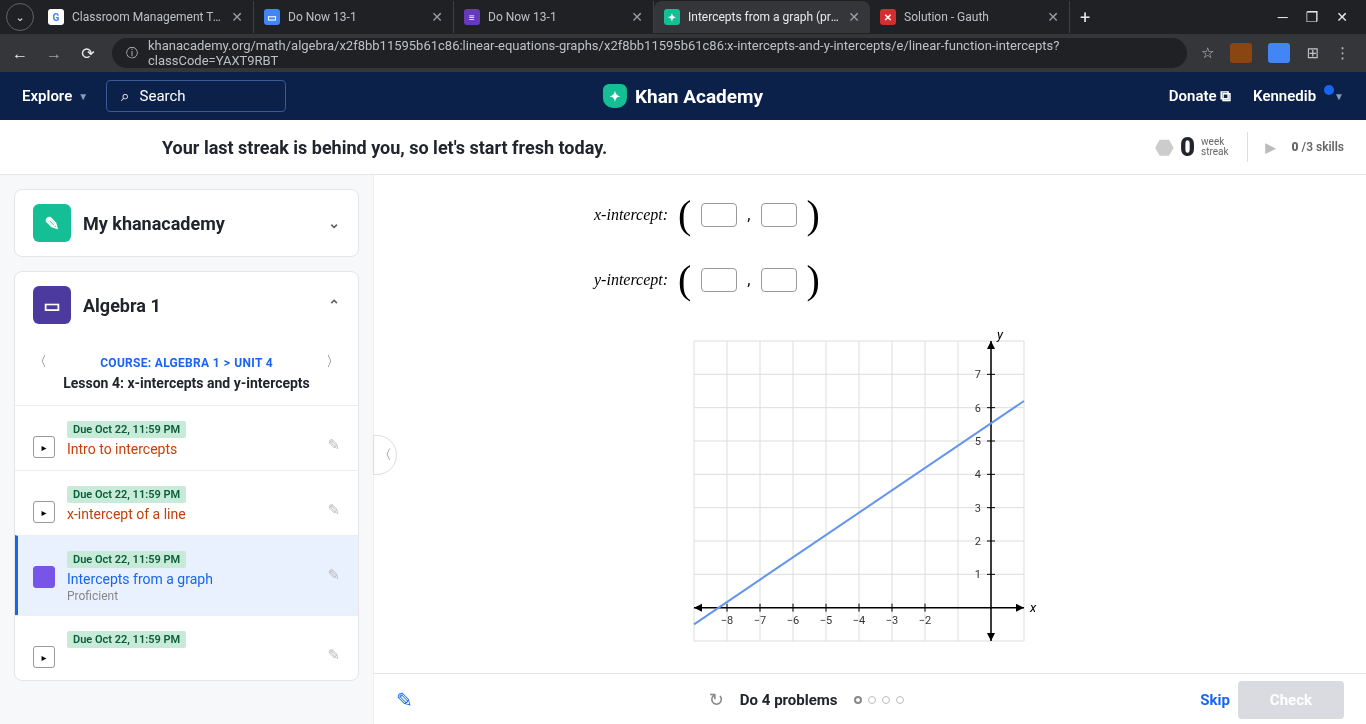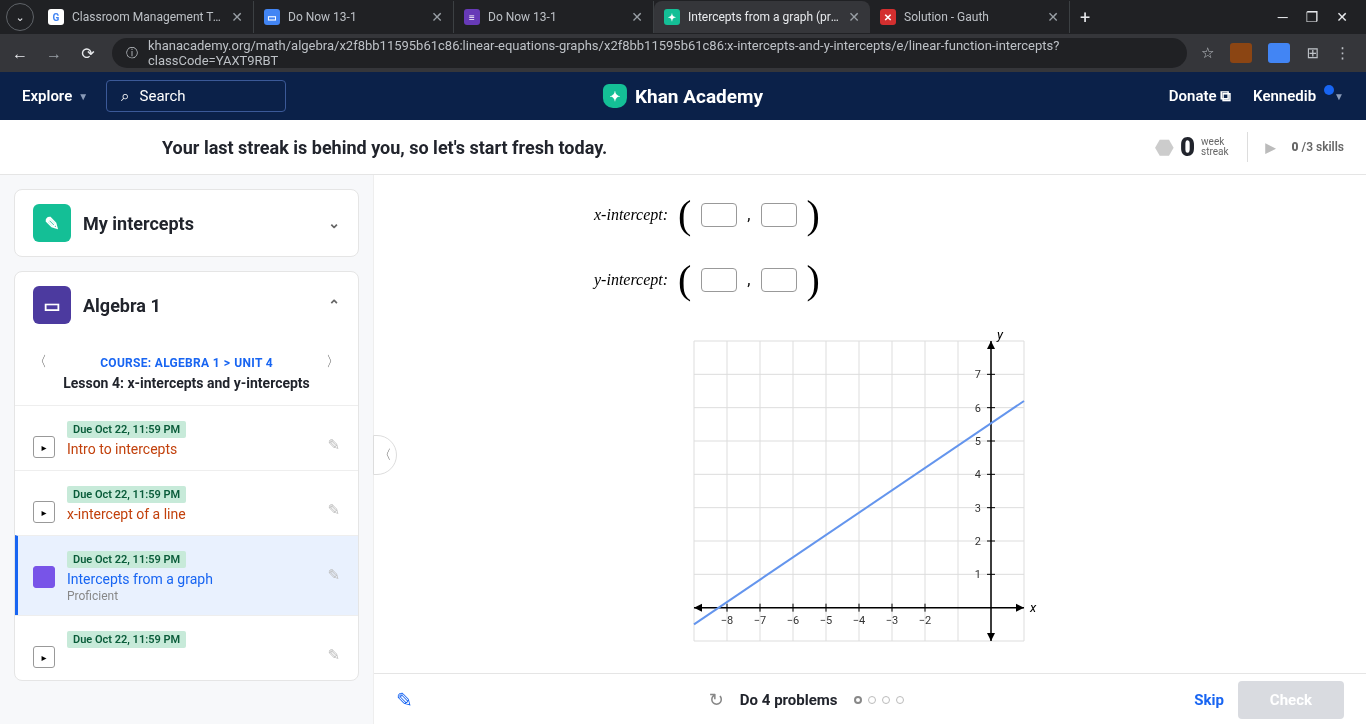--- a/index.html
+++ b/index.html
@@ -82,21 +82,21 @@
 .graph-container{ margin-left:80px; margin-top:10px;}
 
 
 .footer{ height:52px; border-top:1px solid #e5e5e5; display:flex; align-items:center; padding:0 22px; gap:16px;}
 .footer-icon{ color:#1865f2; font-size:20px;}
 .footer-reload{ color:#888; font-size:18px; margin-left:280px;}
 .footer-text{ font-weight:700; font-size:15px; color:#21242c;}
 .dots{ display:flex; gap:6px;}
 .dot{ width:8px; height:8px; border-radius:50%; border:1.5px solid #bbb;}
 .dot.first{ border-width:2px; border-color:#888;}
-.footer-right{ margin-left:auto; display:flex; gap:14px; align-items:center;}
+.footer-right{ margin-left:auto; display:flex; gap:8px; align-items:center;}
 .skip{ color:#1865f2; font-weight:700; font-size:15px;}
 .check-btn{ background:#d9dbe0; color:#fff; border:none; border-radius:4px; padding:10px 32px; font-weight:700; font-size:15px;}
 </style>
 </head>
 <body>
 
 <div class="browser-chrome">
   <div class="tab-strip">
     <div class="tab-dropdown">⌄</div>
     <div id="tabs-container" style="display: flex;">
@@ -193,21 +193,21 @@
       <span class="skills"><b>0</b> <span>/3 skills</span></span>
     </div>
   </div>
 </div>
 
 <div class="main">
   <div class="sidebar">
     <div class="card">
       <div class="card-head">
         <div class="card-icon" style="background:#14bf96">✎</div>
-        <span>My intercepts</span>
+        <span>My khanacademy</span>
         <span class="card-chev">⌄</span>
       </div>
     </div>
     <div class="card">
       <div class="card-head">
         <div class="card-icon" style="background:#4c3a9f">▭</div>
         <span>Algebra 1</span>
         <span class="card-chev">⌃</span>
       </div>
       <div class="breadcrumb-row">

